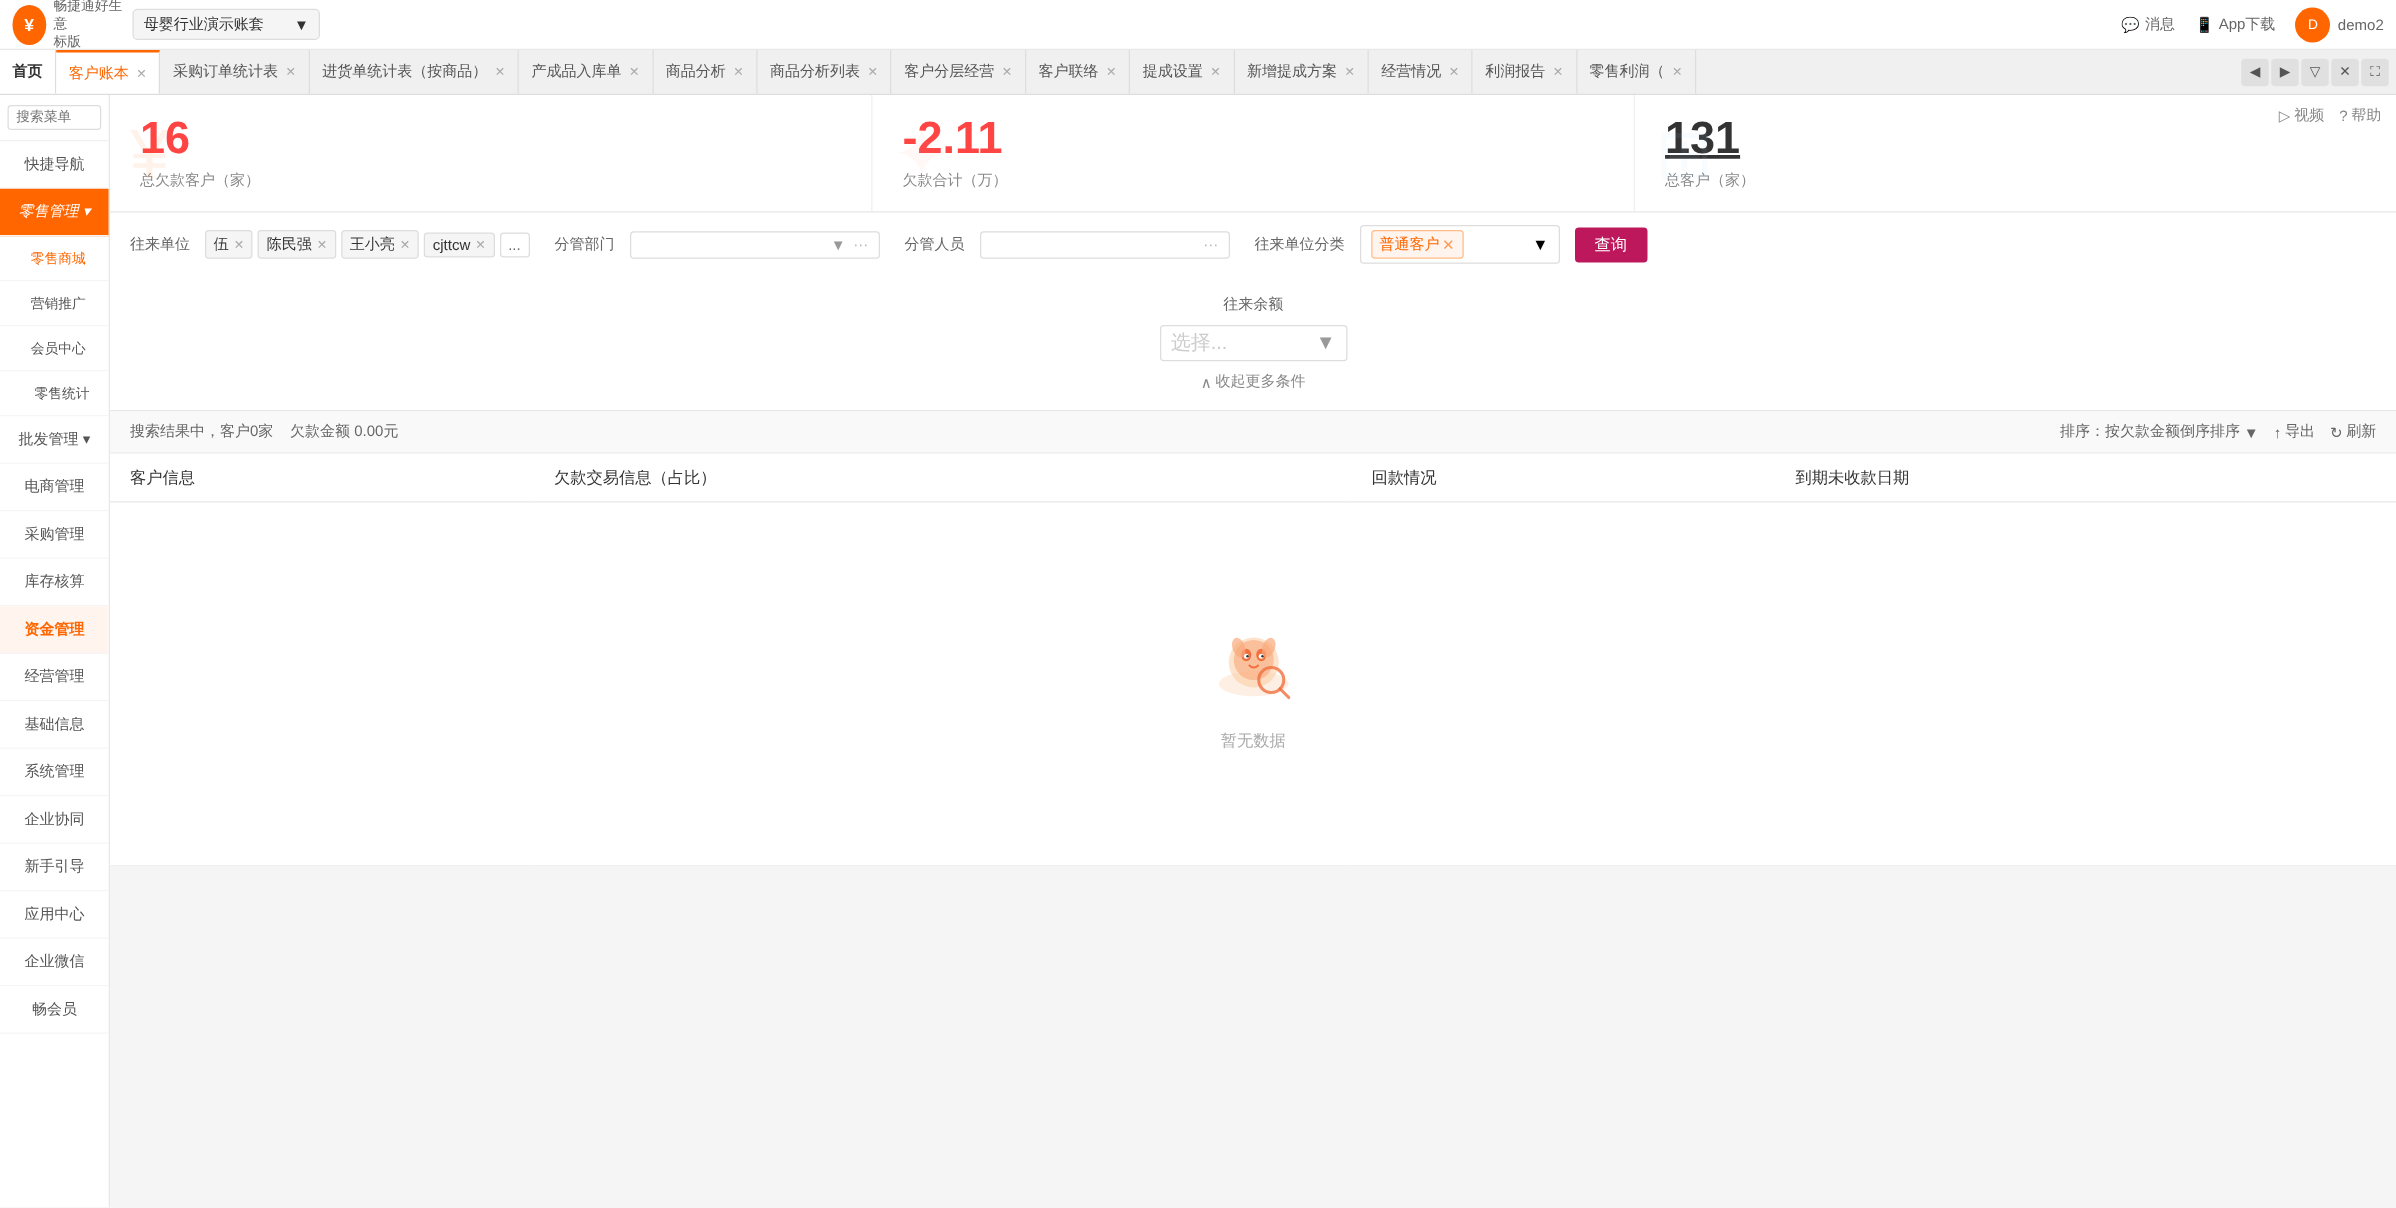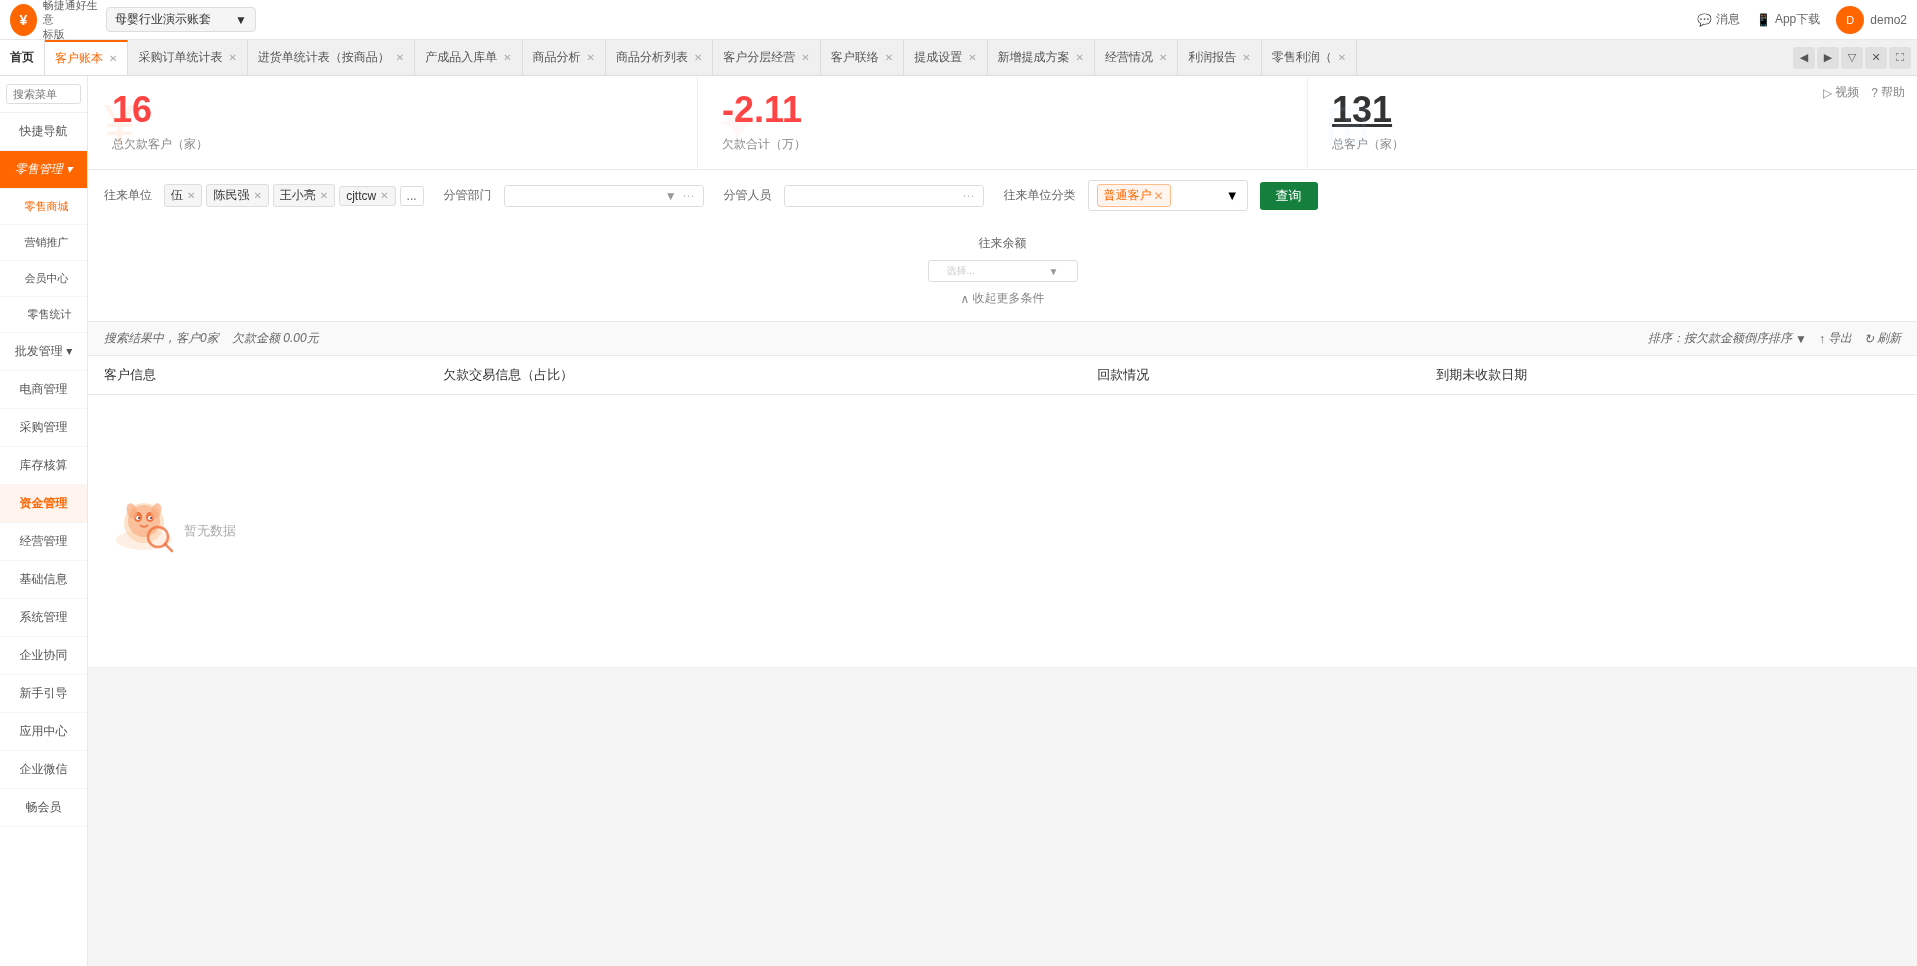--- a/index.html
+++ b/index.html
@@ -316,41 +316,40 @@
       display: flex;
       align-items: center;
       gap: 3px;
       color: #888;
       font-size: 12px;
       cursor: pointer;
       padding: 4px 8px;
       margin: 0 auto;
     }
     .query-btn {
-      background: #15803d;
+      background: #be185d;
       color: #fff;
       border: none;
       border-radius: 3px;
       padding: 5px 16px;
       font-size: 13px;
       cursor: pointer;
       white-space: nowrap;
     }
 
     
     .result-bar {
       display: flex;
       align-items: center;
       justify-content: space-between;
       padding: 8px 16px;
       background: #f9f9f9;
       border-bottom: 1px solid #e8e8e8;
       font-size: 12px;
       color: #666;
-      font-style: italic;
     }
     .result-bar-right {
       display: flex;
       align-items: center;
       gap: 12px;
     }
     .result-bar-right span {
       display: flex;
       align-items: center;
       gap: 3px;
@@ -375,23 +374,23 @@
     .data-table td {
       padding: 10px 16px;
       font-size: 12px;
       color: #555;
       border-bottom: 1px solid #f0f0f0;
     }
 
     
     .empty-state {
       display: flex;
-      flex-direction: row;
-      align-items: center;
-      justify-content: flex-start;
+      flex-direction: column;
+      align-items: center;
+      justify-content: space-between;
       padding: 80px 0;
       background: #fff;
     }
     .empty-icon {
       width: 80px;
       height: 80px;
       margin-bottom: 12px;
     }
     .empty-text {
       font-size: 13px;
@@ -404,22 +403,22 @@
       align-items: center;
       gap: 8px;
       flex-direction: column;
     }
 
     .filter-select-wrap {
       display: flex;
       align-items: center;
       border: 1px solid #ddd;
       border-radius: 3px;
-      padding: 3px 18px;
-      font-size: 10px;
+      padding: 3px 8px;
+      font-size: 16px;
       color: #999;
       gap: 4px;
       cursor: pointer;
       min-width: 150px;
       justify-content: space-between;
     }
   </style>
 </head>
 <body>
 

